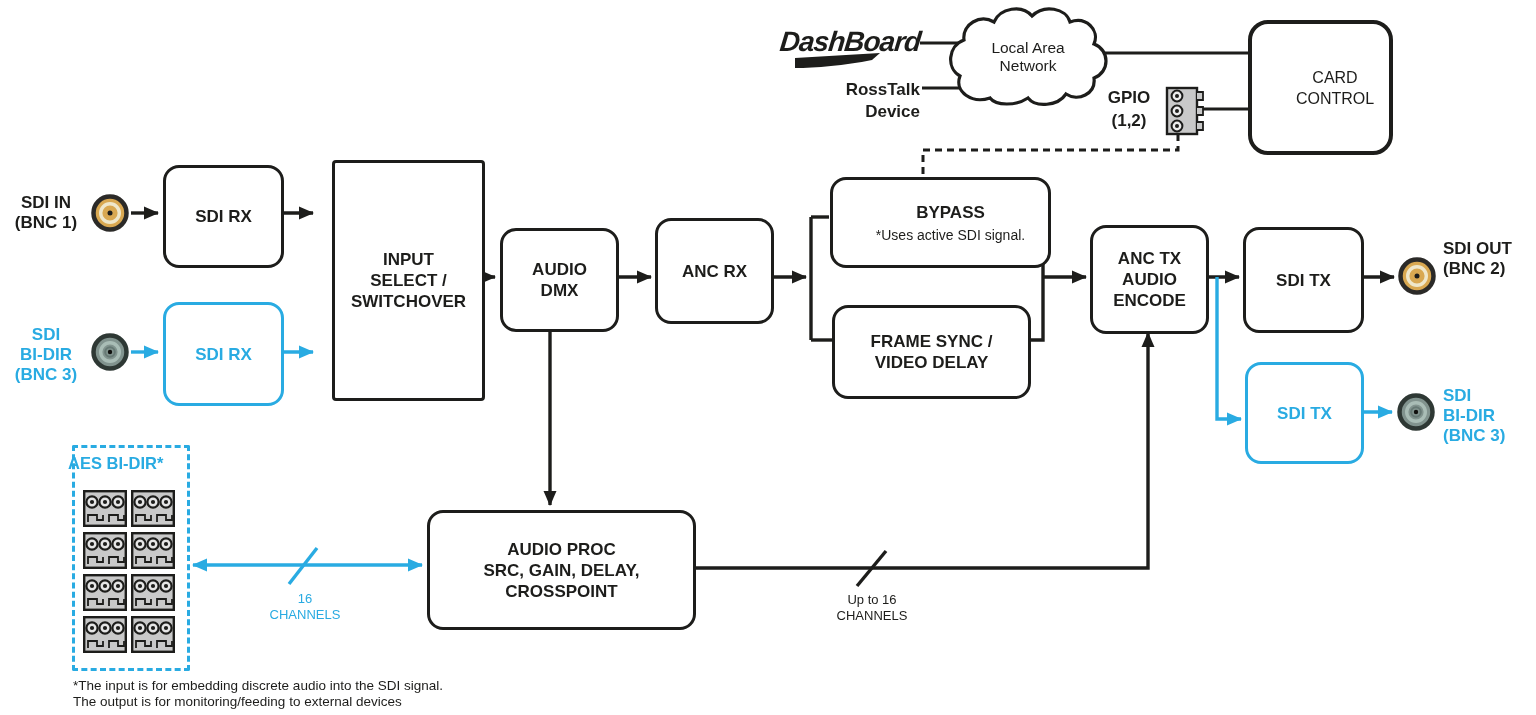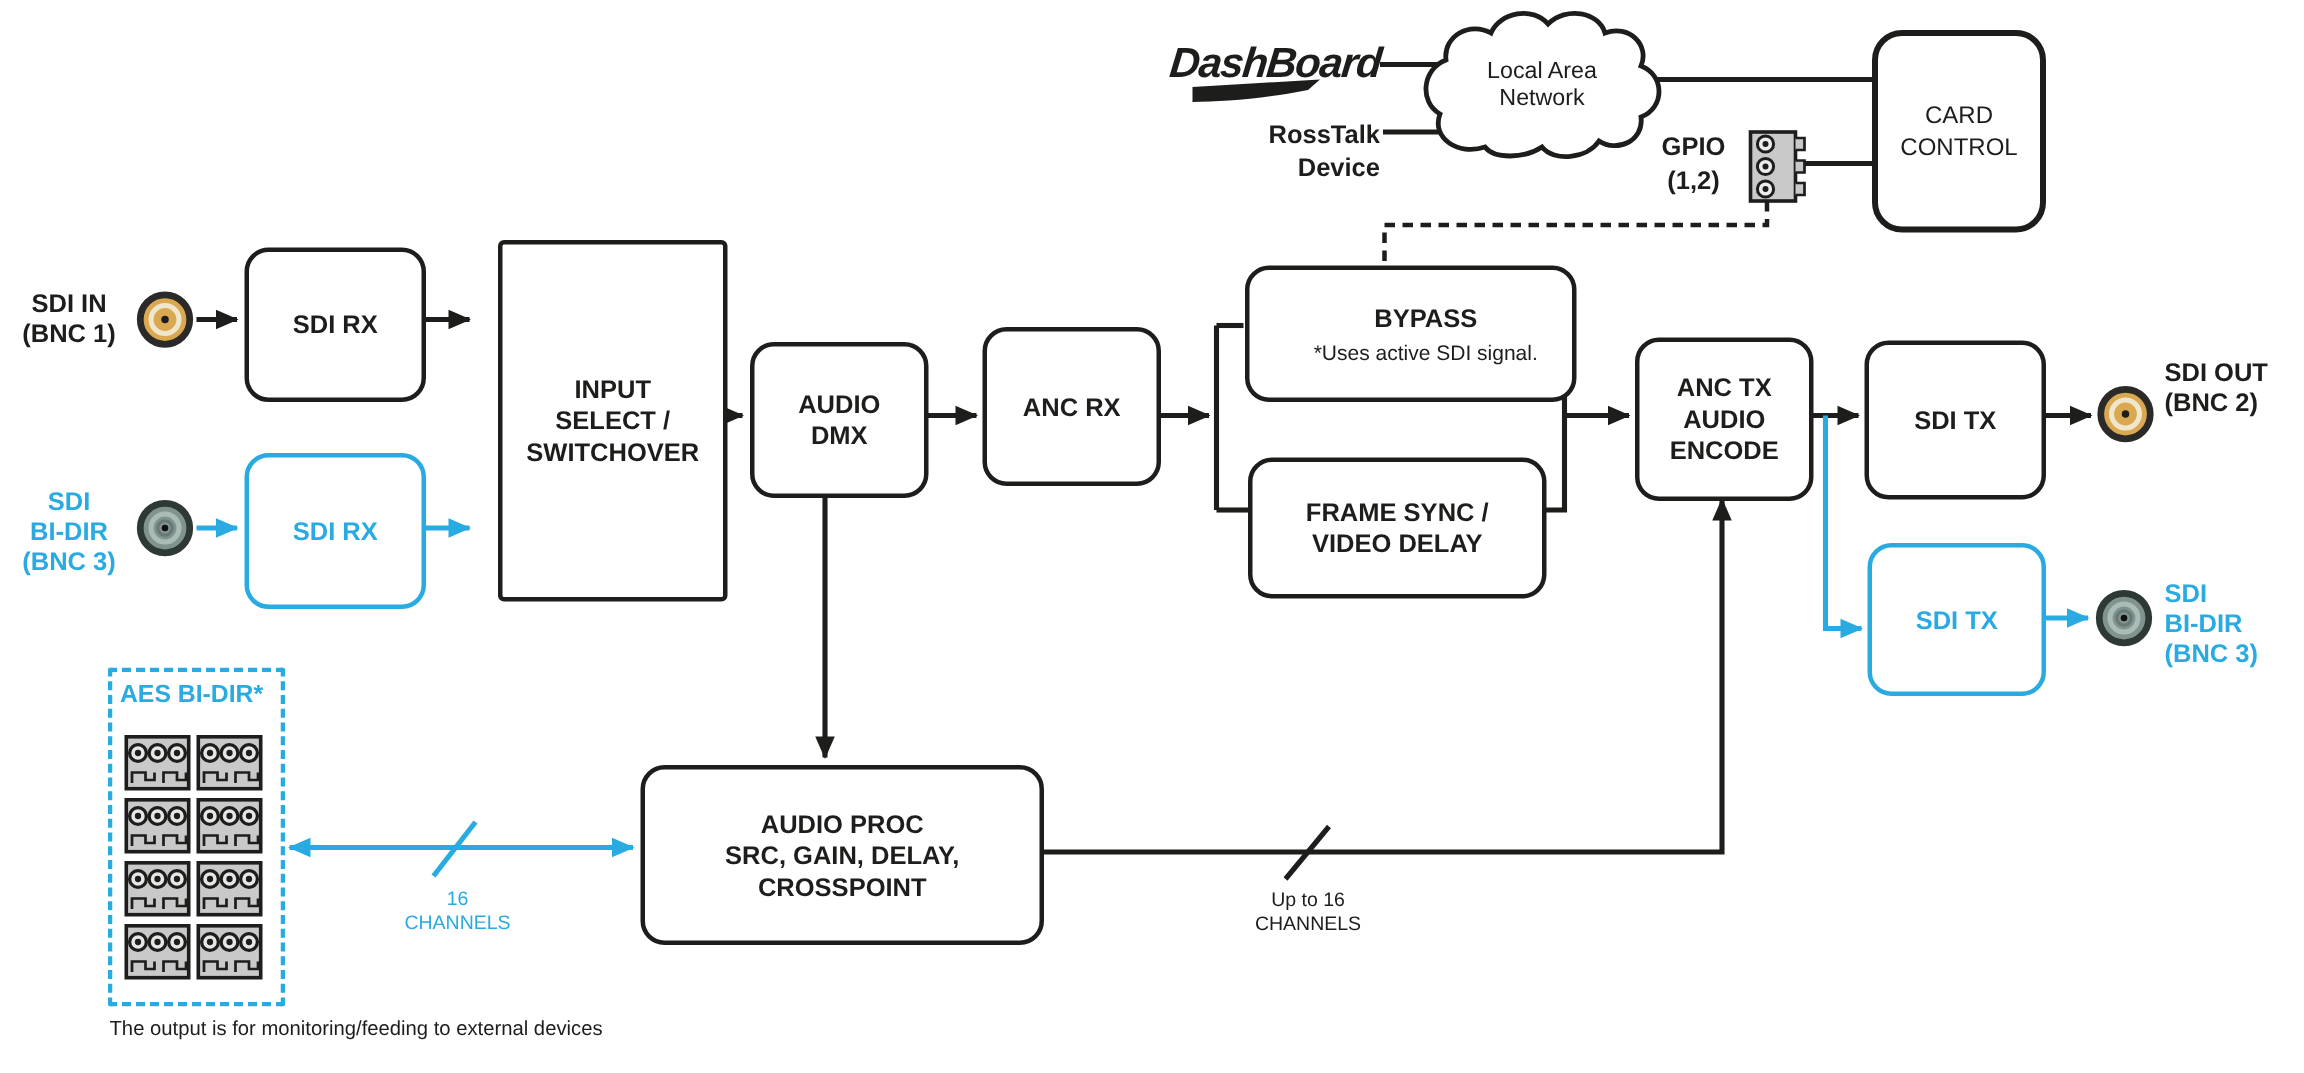--- a/index.html
+++ b/index.html
@@ -4,21 +4,21 @@
 <style>
   html,body{margin:0;padding:0;background:#ffffff;}
   #stage{position:relative;width:1536px;height:715px;background:#fff;overflow:hidden;
          font-family:"Liberation Sans",sans-serif;color:#1d1d1b;}
   svg.wires{position:absolute;left:0;top:0;z-index:1;}
   .node{position:absolute;z-index:2;background:#fff;border:3.5px solid #1d1d1b;border-radius:16px;
         display:flex;flex-direction:column;align-items:center;justify-content:center;
         text-align:center;font-weight:bold;font-size:17px;line-height:21px;color:#1d1d1b;}
   .node.blue{border-color:#29ABE2;color:#29ABE2;}
   .node .note{font-weight:normal;font-size:14px;line-height:16px;margin-top:4px;}
-  .node.thin{font-weight:normal;font-size:16px;border-radius:20px;border-width:4px;}
+  .node.thin{font-weight:normal;font-size:16px;border-radius:20px;border-width:4px;padding-left:29px;}
   .lbl{position:absolute;z-index:3;font-weight:bold;font-size:17px;line-height:20px;}
   .lbl.center{text-align:center;}
   .lbl.right{text-align:right;}
   .lbl.blue{color:#29ABE2;}
   .small{font-weight:normal;font-size:13px;line-height:16px;}
   .dashedbox{position:absolute;z-index:2;border:3px dashed #29ABE2;border-radius:2px;background:transparent;}
   .logo{position:absolute;z-index:3;font-weight:bold;font-style:italic;font-size:28px;
         letter-spacing:-1px;transform:skewX(-6deg);}
   .footnote{position:absolute;z-index:3;font-size:13.5px;line-height:16px;font-weight:normal;}
 </style>
@@ -183,21 +183,21 @@
     <div>SDI TX</div>
   </div>
 
   <div class="node" style="left:427px;top:510px;width:263px;height:114px;">
     <div>AUDIO PROC</div>
     <div>SRC, GAIN, DELAY,</div>
     <div>CROSSPOINT</div>
   </div>
 
   <div class="dashedbox" style="left:72px;top:445px;width:112px;height:220px;"></div>
-  <div class="lbl blue" style="left:80px;top:453px;font-size:16.5px;">AES BI-DIR*</div>
+  <div class="lbl blue" style="left:68px;top:453px;font-size:16.5px;">AES BI-DIR*</div>
 
   <div class="logo" style="left:780px;top:26px;">DashBoard</div>
 
   <div class="lbl right" style="left:826px;top:79px;width:94px;line-height:22px;">
     <div>RossTalk</div>
     <div>Device</div>
   </div>
 
   <div class="lbl center" style="left:962px;top:39px;width:132px;font-weight:normal;font-size:15.5px;line-height:18px;">
     <div>Local Area</div>
@@ -235,16 +235,17 @@
     <div>16</div>
     <div>CHANNELS</div>
   </div>
 
   <div class="lbl center small" style="left:822px;top:592px;width:100px;">
     <div>Up to 16</div>
     <div>CHANNELS</div>
   </div>
 
   <div class="footnote" style="left:73px;top:678px;width:440px;">
+    <div>*The input is for embedding discrete audio into the SDI signal.</div>
     <div>The output is for monitoring/feeding to external devices</div>
   </div>
 
 </div>
 
 </body></html>

